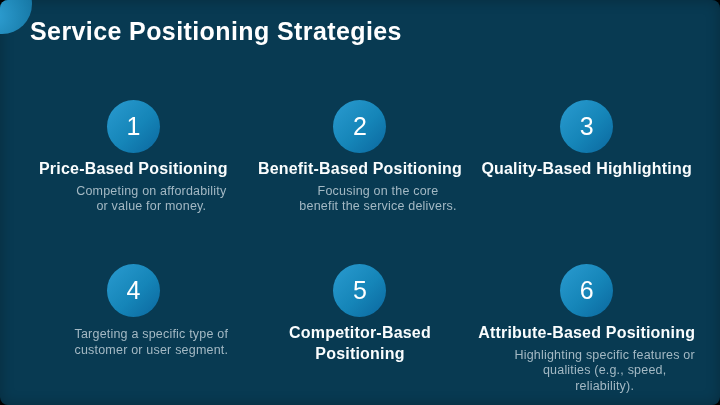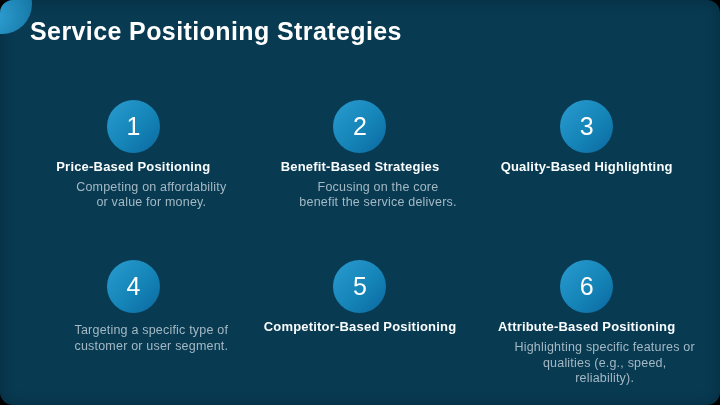--- a/index.html
+++ b/index.html
@@ -6,21 +6,21 @@
     margin: 0;
     padding: 0;
     background: #000;
     font-family: "Liberation Sans", sans-serif;
   }
   .slide {
     position: relative;
     width: 720px;
     height: 405px;
     background: #083a52;
-    border-radius: 13px;
+    border-radius: 8px;
     overflow: hidden;
     box-shadow: inset 0 0 14px rgba(0,0,0,0.25);
   }
   .corner-circle {
     position: absolute;
     left: -28px;
     top: -26px;
     width: 60px;
     height: 60px;
     border-radius: 50%;
@@ -59,21 +59,21 @@
     color: #ffffff;
     font-size: 25px;
     font-weight: 400;
     display: flex;
     align-items: center;
     justify-content: center;
     margin-bottom: 6px;
   }
   .card-heading {
     color: #fafdfe;
-    font-size: 13px;
+    font-size: 16px;
     font-weight: 700;
     letter-spacing: 0.2px;
     line-height: 1.3;
   }
   .card-desc {
     margin-top: 4px;
     color: #a4b9c4;
     font-size: 12.5px;
     line-height: 1.22;
     white-space: pre-line;
@@ -92,21 +92,21 @@
 
     <div class="card">
       <div class="badge">1</div>
       <div class="card-heading">Price-Based Positioning</div>
       <div class="card-desc">Competing on affordability
 or value for money.</div>
     </div>
 
     <div class="card">
       <div class="badge">2</div>
-      <div class="card-heading">Benefit-Based Strategies</div>
+      <div class="card-heading">Benefit-Based Positioning</div>
       <div class="card-desc">Focusing on the core
 benefit the service delivers.</div>
     </div>
 
     <div class="card">
       <div class="badge">3</div>
       <div class="card-heading">Quality-Based Highlighting</div>
     </div>
 
     <div class="card">

